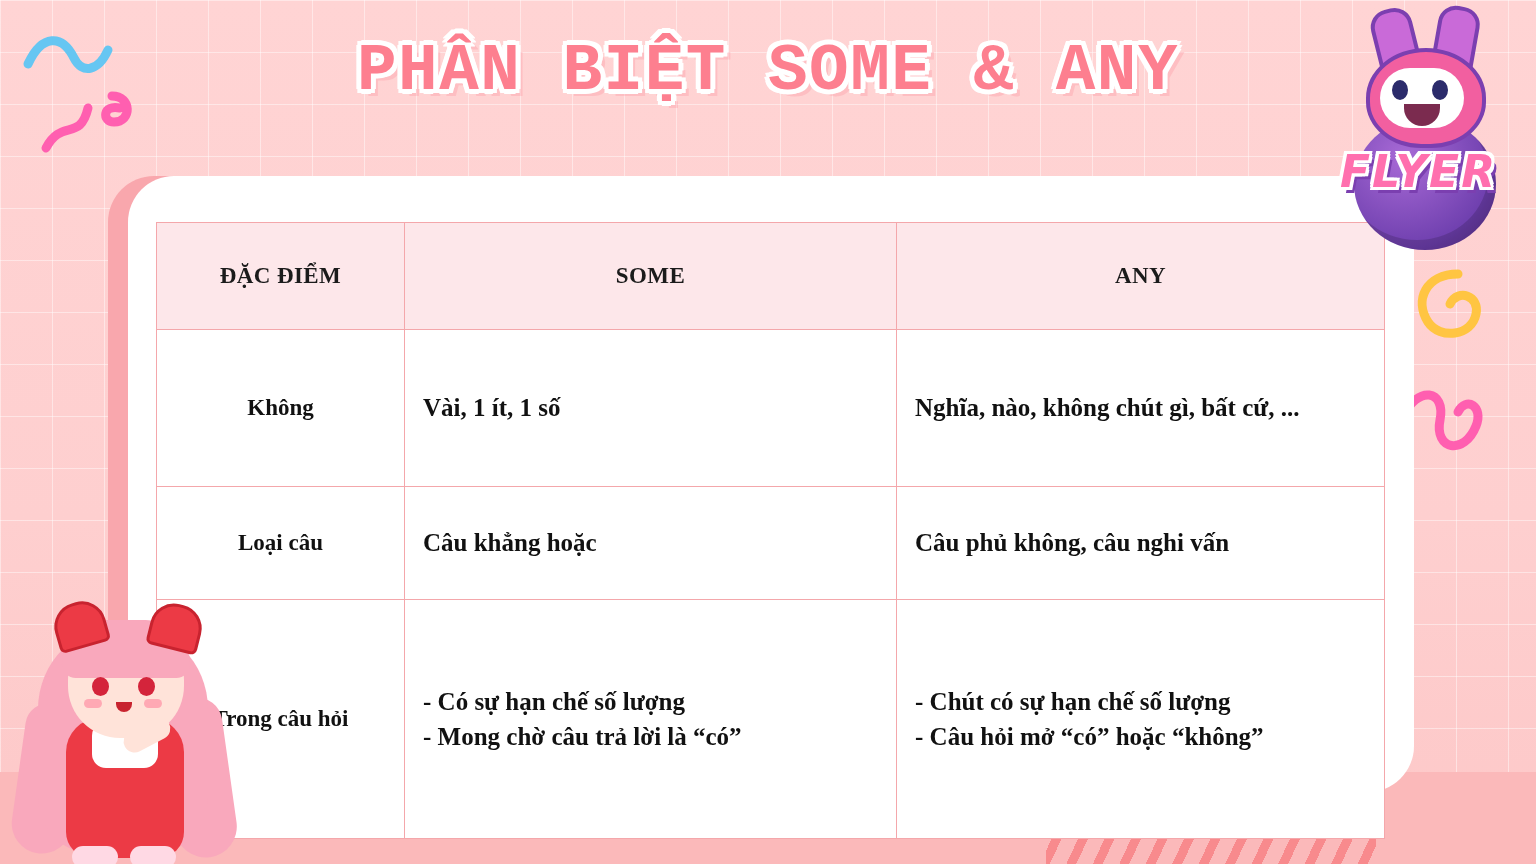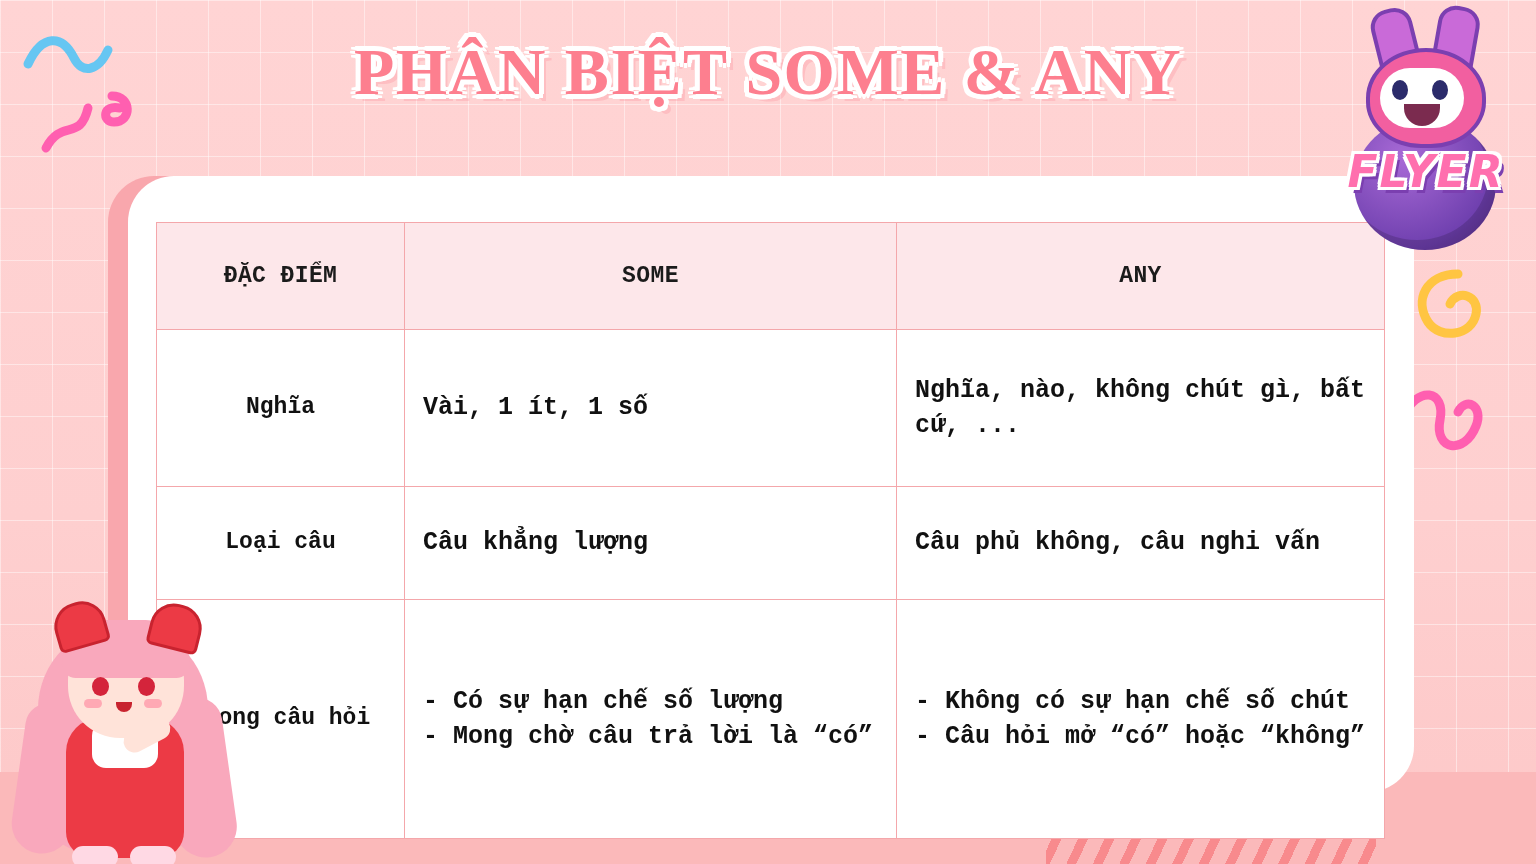--- a/index.html
+++ b/index.html
@@ -46,21 +46,21 @@
   
   #title-wrap {
     position: absolute;
     top: 34px;
     left: 0;
     width: 1536px;
     text-align: center;
   }
   #title {
     display: inline-block;
-    font-family: Liberation Serif, serif;
+    font-family: Liberation Mono, monospace;
     font-weight: bold;
     font-size: 66px;
     letter-spacing: 1.5px;
     color: #fd7f8f;
     -webkit-text-stroke: 0px;
     text-shadow:
       5px 0 0 #fff, -5px 0 0 #fff, 0 5px 0 #fff, 0 -5px 0 #fff,
       4px 4px 0 #fff, -4px 4px 0 #fff, 4px -4px 0 #fff, -4px -4px 0 #fff,
       7px 7px 0 rgba(253,127,143,0.25);
   }
@@ -92,21 +92,21 @@
     top: 222px;
     width: 1228px;
     border-collapse: collapse;
     table-layout: fixed;
     background: #fff;
   }
   #table th, #table td {
     border: 1.5px solid #f4a7ab;
     vertical-align: middle;
     padding: 12px 18px;
-    font-family: Liberation Mono, monospace;
+    font-family: Liberation Serif, serif;
   }
   #table thead th {
     background: #fde7ea;
     text-align: center;
     font-size: 23px;
     font-weight: bold;
     color: #1b1b1b;
     height: 82px;
     letter-spacing: 0.4px;
   }
@@ -147,21 +147,20 @@
     height: 132px;
     border-radius: 50%;
     background: radial-gradient(circle at 35% 30%, #a86ad6, #6e3fae 70%, #53297f 100%);
     box-shadow: inset -8px -10px 0 rgba(0,0,0,0.15);
   }
   #logo-text {
     position: absolute;
     left: 22px;
     top: 140px;
     width: 172px;
-    text-align: center;
     font-family: "DejaVu Sans", sans-serif;
     font-weight: bold;
     font-style: italic;
     font-size: 44px;
     color: #ff6fae;
     letter-spacing: 2px;
     text-shadow:
       3px 0 0 #fff, -3px 0 0 #fff, 0 3px 0 #fff, 0 -3px 0 #fff,
       3px 3px 0 #fff, -3px 3px 0 #fff, 3px -3px 0 #fff, -3px -3px 0 #fff,
       5px 6px 0 #7b3fb0;
@@ -307,34 +306,34 @@
   </colgroup>
   <thead>
     <tr>
       <th>ĐẶC ĐIỂM</th>
       <th>SOME</th>
       <th>ANY</th>
     </tr>
   </thead>
   <tbody>
     <tr class="row-1">
-      <td class="feature">Nghĩa</td>
+      <td class="feature">Không</td>
       <td class="value">Vài, 1 ít, 1 số</td>
       <td class="value">Nghĩa, nào, không chút gì, bất cứ, ...</td>
     </tr>
     <tr class="row-2">
       <td class="feature">Loại câu</td>
-      <td class="value">Câu khẳng lượng</td>
+      <td class="value">Câu khẳng hoặc</td>
       <td class="value">Câu phủ không, câu nghi vấn</td>
     </tr>
     <tr class="row-3">
       <td class="feature">Trong câu hỏi</td>
       <td class="value" style="white-space:pre-line;">- Có sự hạn chế số lượng
 - Mong chờ câu trả lời là “có”</td>
-      <td class="value" style="white-space:pre-line;">- Không có sự hạn chế số chút
+      <td class="value" style="white-space:pre-line;">- Chút có sự hạn chế số lượng
 - Câu hỏi mở “có” hoặc “không”</td>
     </tr>
   </tbody>
 </table>
 
 <div id="logo">
   <div id="logo-cape"></div>
   <div id="logo-ball"></div>
   <div class="logo-ear" id="logo-ear-l"></div>
   <div class="logo-ear" id="logo-ear-r"></div>

